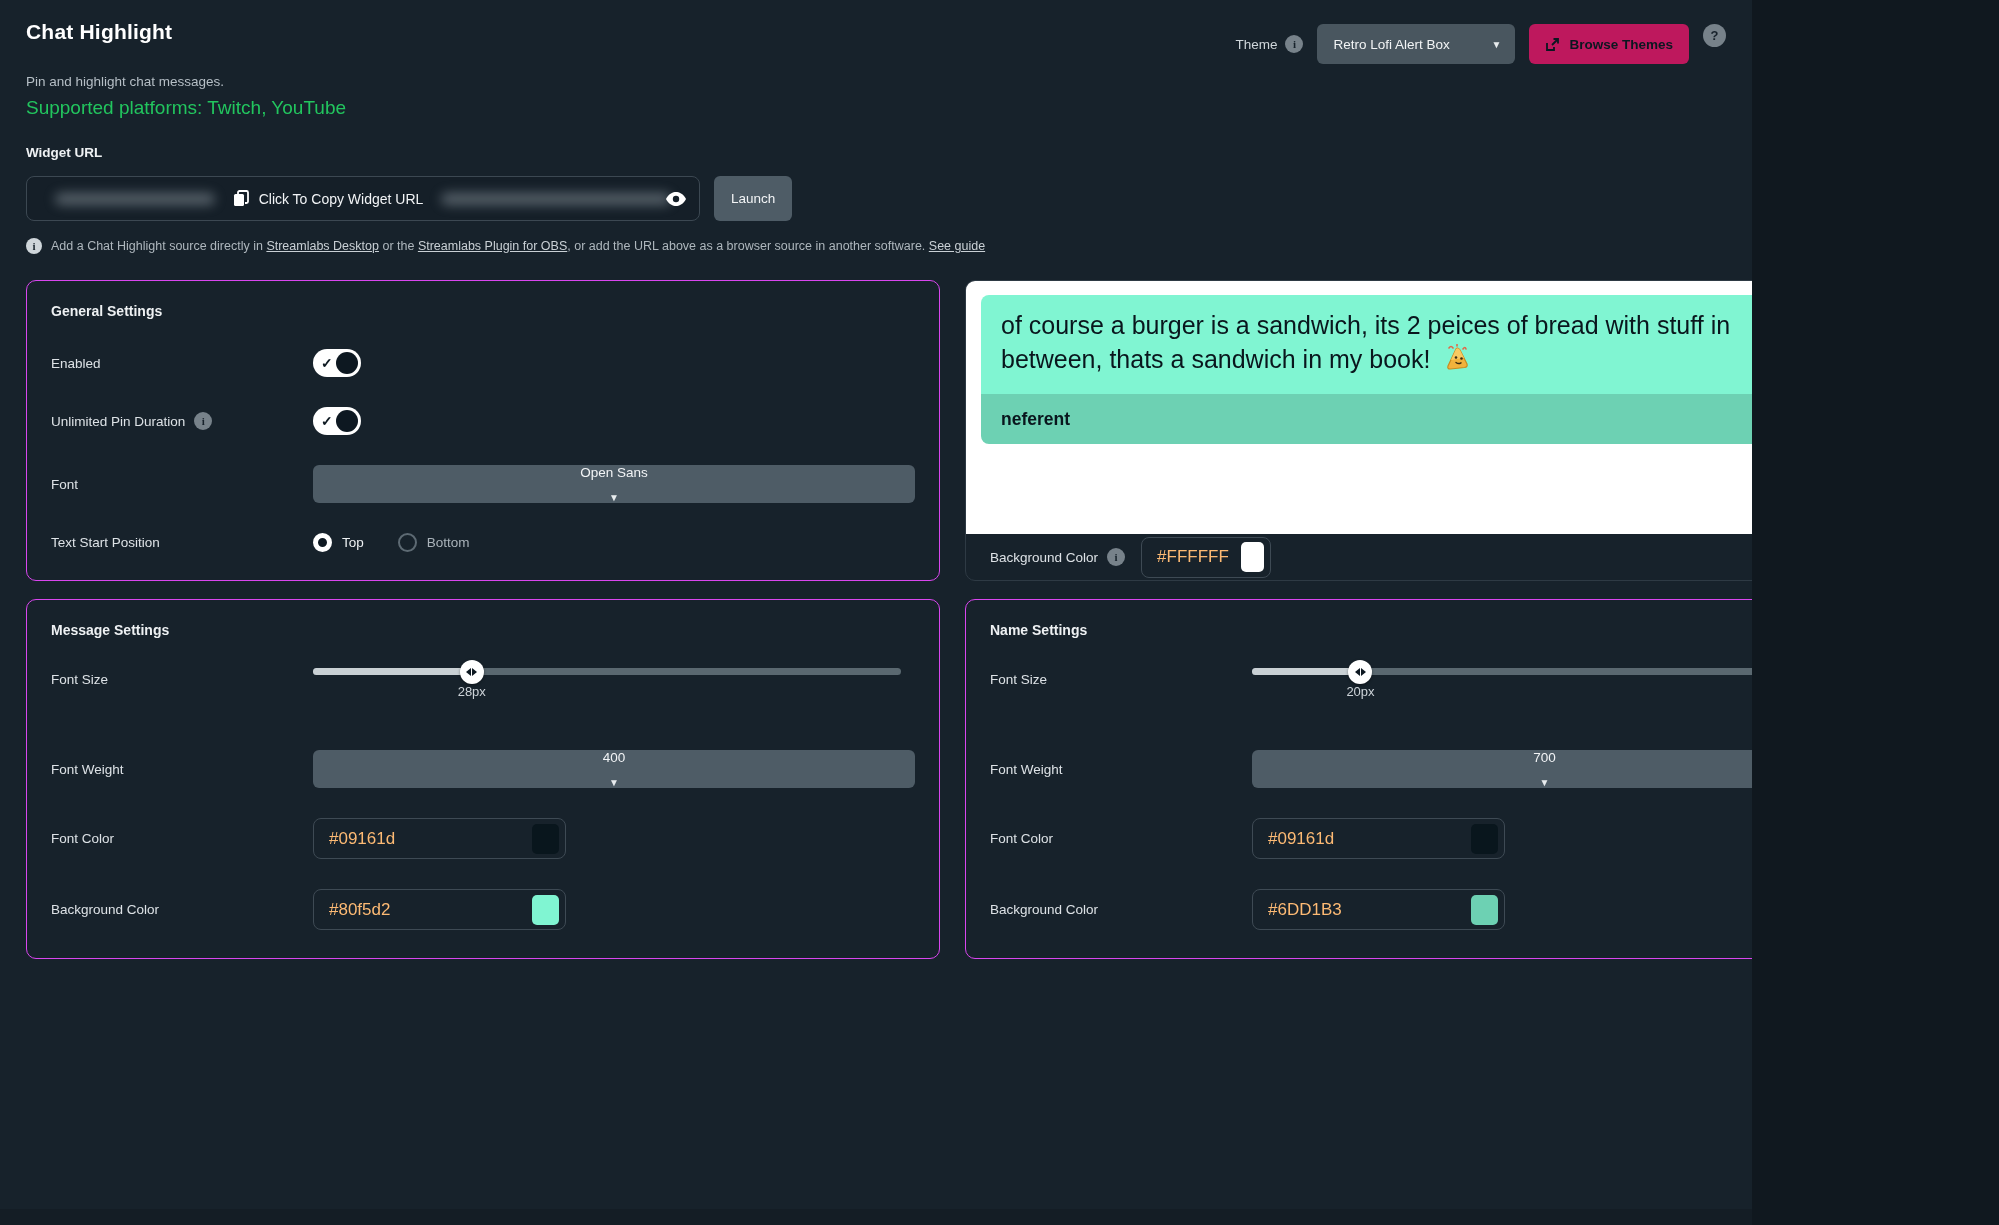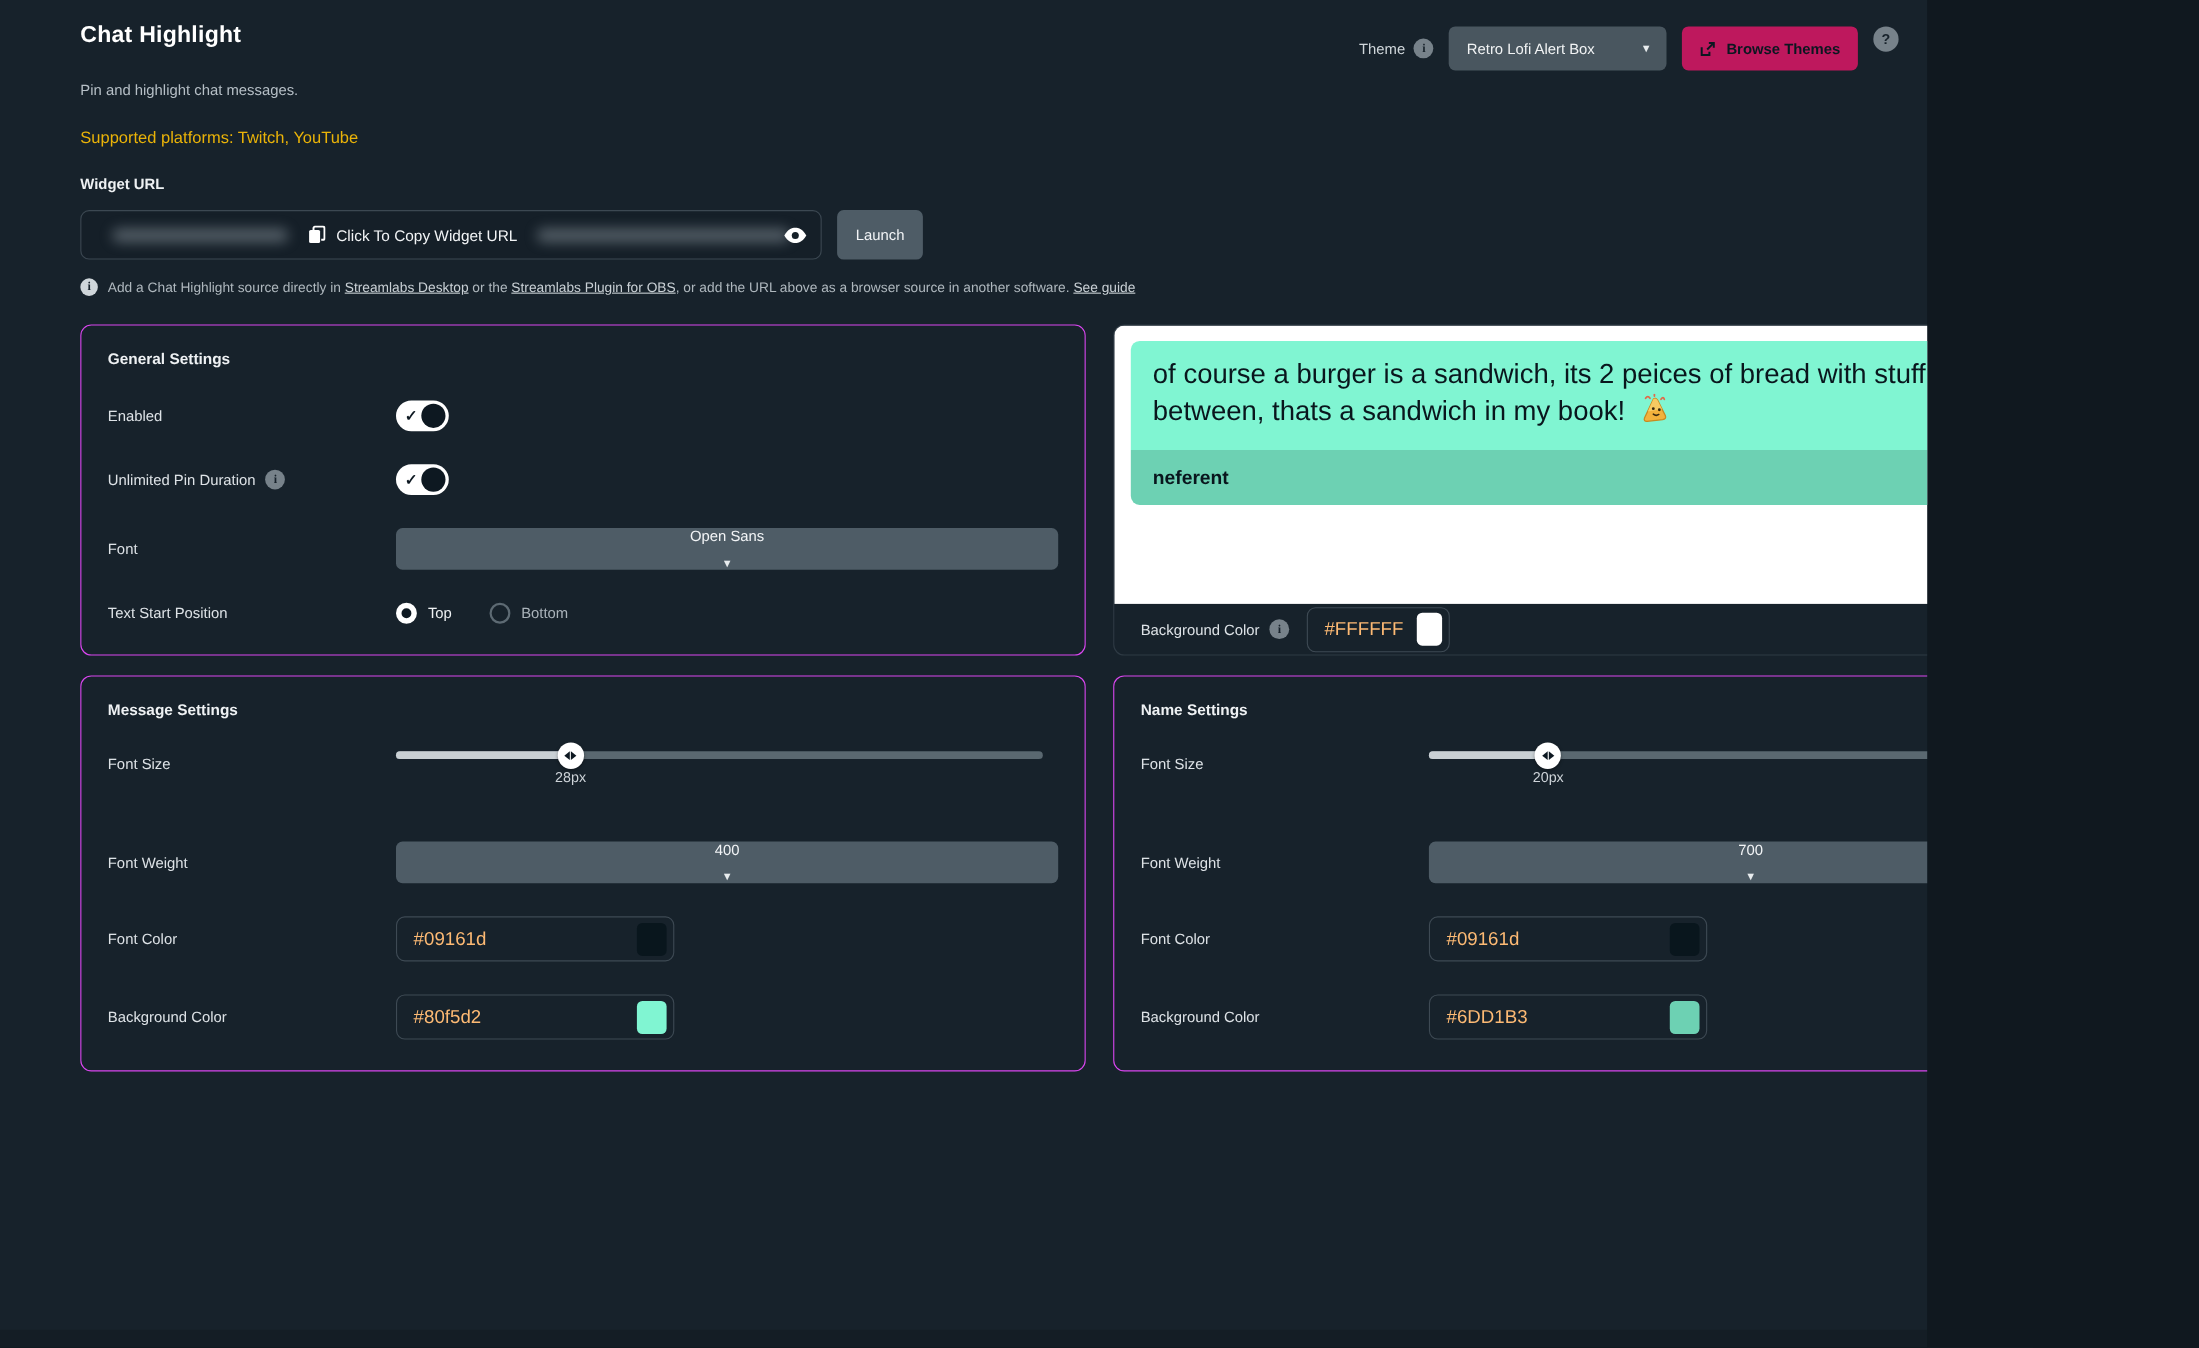--- a/index.html
+++ b/index.html
@@ -1,28 +1,28 @@
 <!DOCTYPE html>
 <html><head>
 <meta charset="utf-8">
 <style>
   * { margin:0; padding:0; box-sizing:border-box; }
   html,body { background:#10181f; }
   body { font-family:"Liberation Sans", sans-serif; }
   .page {
     position:relative; width:1752px; height:1225px;
-    background:#17222b; color:#fff; overflow:hidden;padding-left:47px;
+    background:#17222b; color:#fff; overflow:hidden;
   }
   .content { padding:20px 26px 0 26px; }
 
   
   .header-bar { display:flex; justify-content:space-between; align-items:flex-start; }
   .page-title { font-size:21px; font-weight:bold; letter-spacing:.2px; }
   .subtitle { margin-top:30px; font-size:13.5px; color:#b6bfc6; }
-  .platforms { margin-top:28px; font-size:15px; color:#eab308; }
+  .platforms { margin-top:8px; font-size:19px; color:#22c55e; }
   .header-right { display:flex; gap:14px; margin-top:4px; }
   .theme-label { font-size:13.5px; color:#cfd6da; display:flex; align-items:center; gap:8px; }
   .info-circle {
     width:18px; height:18px; border-radius:50%; background:#77828a; color:#17222b;
     font-size:11px; font-weight:bold; display:inline-flex; align-items:center; justify-content:center;
     font-family:"Liberation Serif", serif; flex-shrink:0;
   }
   .theme-select {
     min-width:198px; height:40px; background:#49565f; border-radius:6px;
     display:flex; align-items:center; justify-content:space-between; gap:14px;

